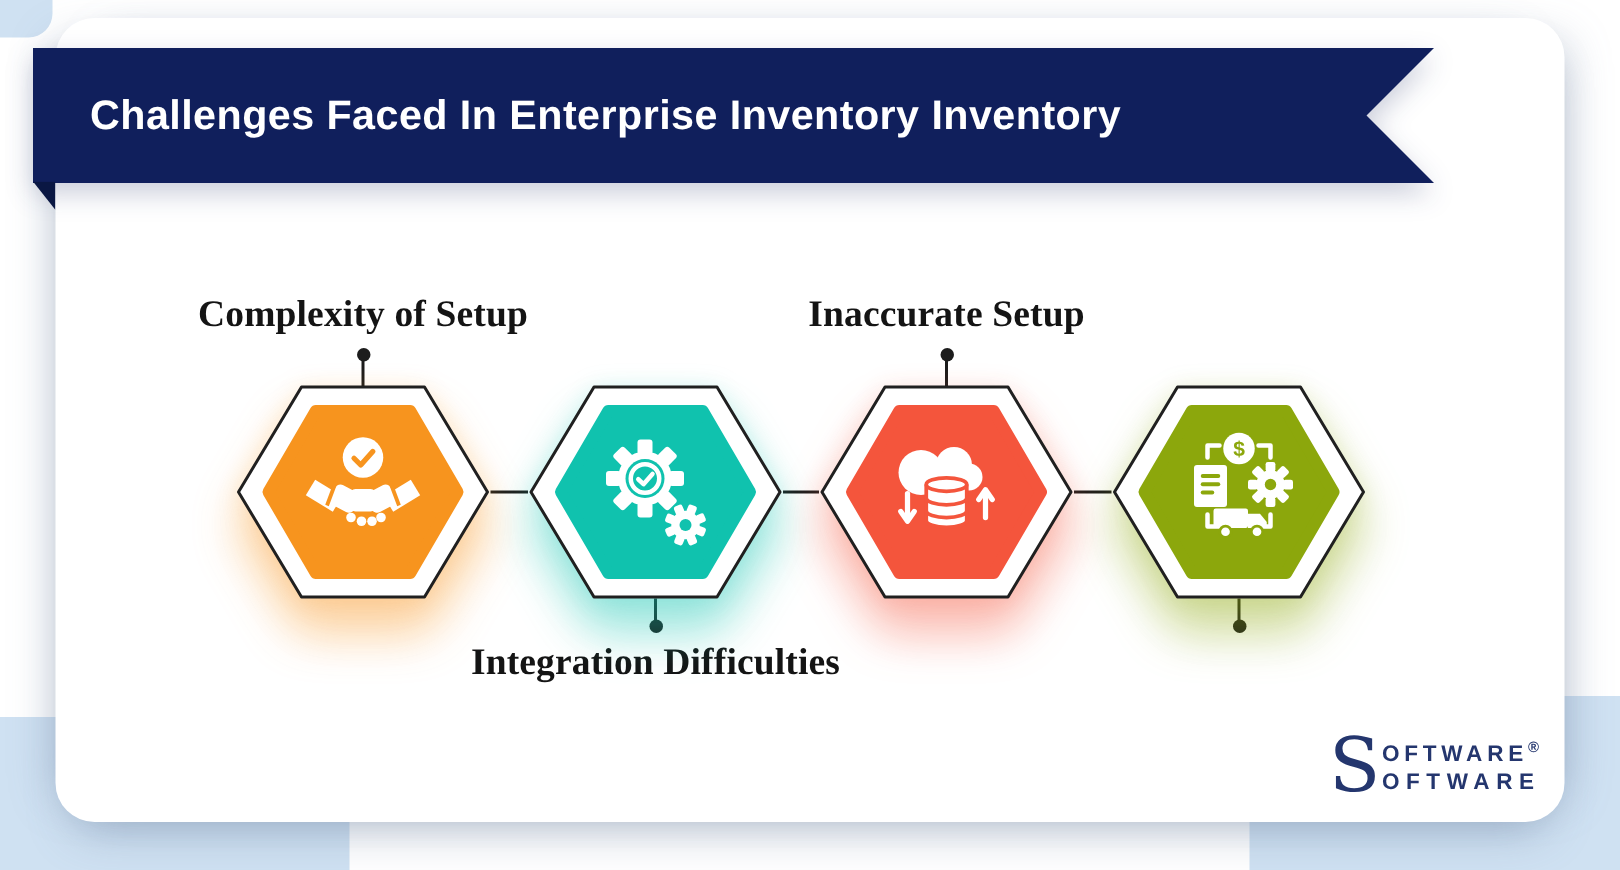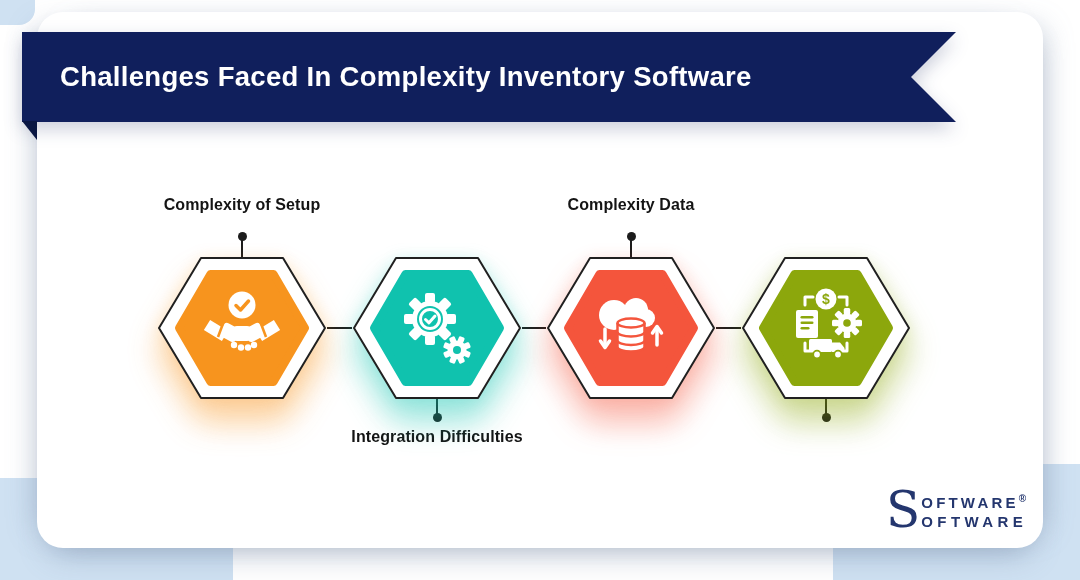--- a/index.html
+++ b/index.html
@@ -49,22 +49,22 @@
   .node-svg.glow-3 { filter:drop-shadow(0 22px 16px rgba(140,167,12,.40)) drop-shadow(0 2px 8px rgba(140,167,12,.15)); }
 
   
   .h-connector { position:absolute; top:327px; height:2px; background:var(--connector); }
   .v-connector { position:absolute; width:2px; background:var(--connector); }
   .dot { position:absolute; width:9px; height:9px; border-radius:50%; background:var(--connector); }
 
   
   .node-label {
     position:absolute; transform:translateX(-50%);
-    font-size:16px; font-weight:700; color:var(--label_text);
-    white-space:nowrap; letter-spacing:.1px;
+    font-size:25px; font-weight:700; color:var(--label_text);
+    white-space:nowrap; letter-spacing:.1px;font-family:Liberation Serif, serif;
   }
 
   
   .logo { position:absolute; left:886px; top:489px; display:flex; align-items:center; color:var(--logo_navy); }
   .logo-s { font-family:"DejaVu Serif","Liberation Serif",serif; font-size:50px; font-weight:400; line-height:.78; margin-right:1px; }
   .logo-col { display:flex; flex-direction:column; }
   .logo-line { font-size:15px; font-weight:700; letter-spacing:3.2px; line-height:19px; }
   .logo-line.l2 { letter-spacing:4.4px; }
   .logo-reg { font-size:10px; vertical-align:super; letter-spacing:0; }
 </style>
@@ -74,41 +74,41 @@
 <div class="stage">
 
   <div class="blob blob-tl"></div>
   <div class="blob blob-bl"></div>
   <div class="blob blob-br"></div>
 
   <div class="card"></div>
 
   <div class="banner-wrap">
     <div class="banner">
-      <div class="banner-title">Challenges Faced In Complexity Inventory Software</div>
+      <div class="banner-title">Challenges Faced In Enterprise Inventory Inventory</div>
     </div>
   </div>
   <div class="banner-fold"></div>
 
   <div class="h-connector" style="left:327px;width:25px;"></div>
   <div class="h-connector" style="left:522px;width:24px;"></div>
   <div class="h-connector" style="left:716px;width:25px;"></div>
 
   <div class="dot" style="left:238px;top:232px;"></div>
   <div class="v-connector" style="left:241px;top:240px;height:18px;"></div>
   <div class="dot" style="left:627px;top:232px;"></div>
   <div class="v-connector" style="left:630px;top:240px;height:18px;"></div>
   <div class="dot" style="left:433px;top:413px;"></div>
   <div class="v-connector" style="left:436px;top:399px;height:16px;"></div>
   <div class="dot" style="left:822px;top:413px;"></div>
   <div class="v-connector" style="left:825px;top:399px;height:16px;"></div>
 
   <div class="node-label" style="left:242px;top:196px;">Complexity of Setup</div>
   <div class="node-label" style="left:437px;top:428px;">Integration Difficulties</div>
-  <div class="node-label" style="left:631px;top:196px;">Complexity Data</div>
+  <div class="node-label" style="left:631px;top:196px;">Inaccurate Setup</div>
 
   <svg class="node-svg glow-0" style="left:157px;top:255px;" width="170" height="146" viewBox="0 0 170 146">
     <polygon points="2,73 44,3 126,3 168,73 126,143 44,143" fill="#ffffff" stroke="#202020" stroke-width="2" stroke-linejoin="round"></polygon>
     <polygon points="22,73 53.5,19 116.5,19 148,73 116.5,127 53.5,127" stroke-width="8" stroke-linejoin="round" fill="#f7941e" stroke="#f7941e"></polygon>
     <g>
       <circle cx="85" cy="50" r="13.5" fill="#ffffff"></circle>
       <path d="M79 50.5 L83.5 55 L91.5 46" fill="none" stroke-width="3.5" stroke-linecap="round" stroke-linejoin="round" stroke="#f7941e"></path>
       <line x1="50" y1="70" x2="68" y2="81" stroke="#ffffff" stroke-width="12"></line>
       <line x1="120" y1="70" x2="102" y2="81" stroke="#ffffff" stroke-width="12"></line>
       <rect x="64" y="70" width="18" height="15" rx="4" fill="#ffffff" transform="rotate(28 73 77)"></rect>

